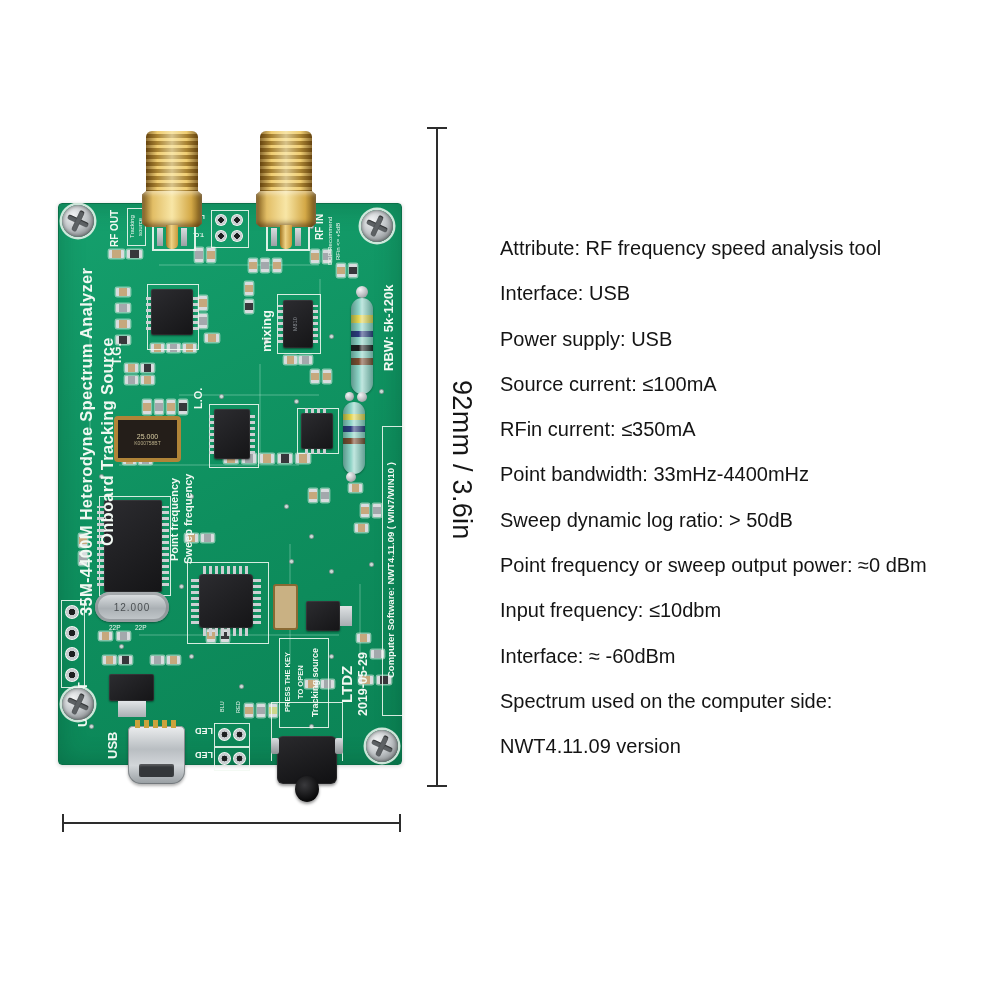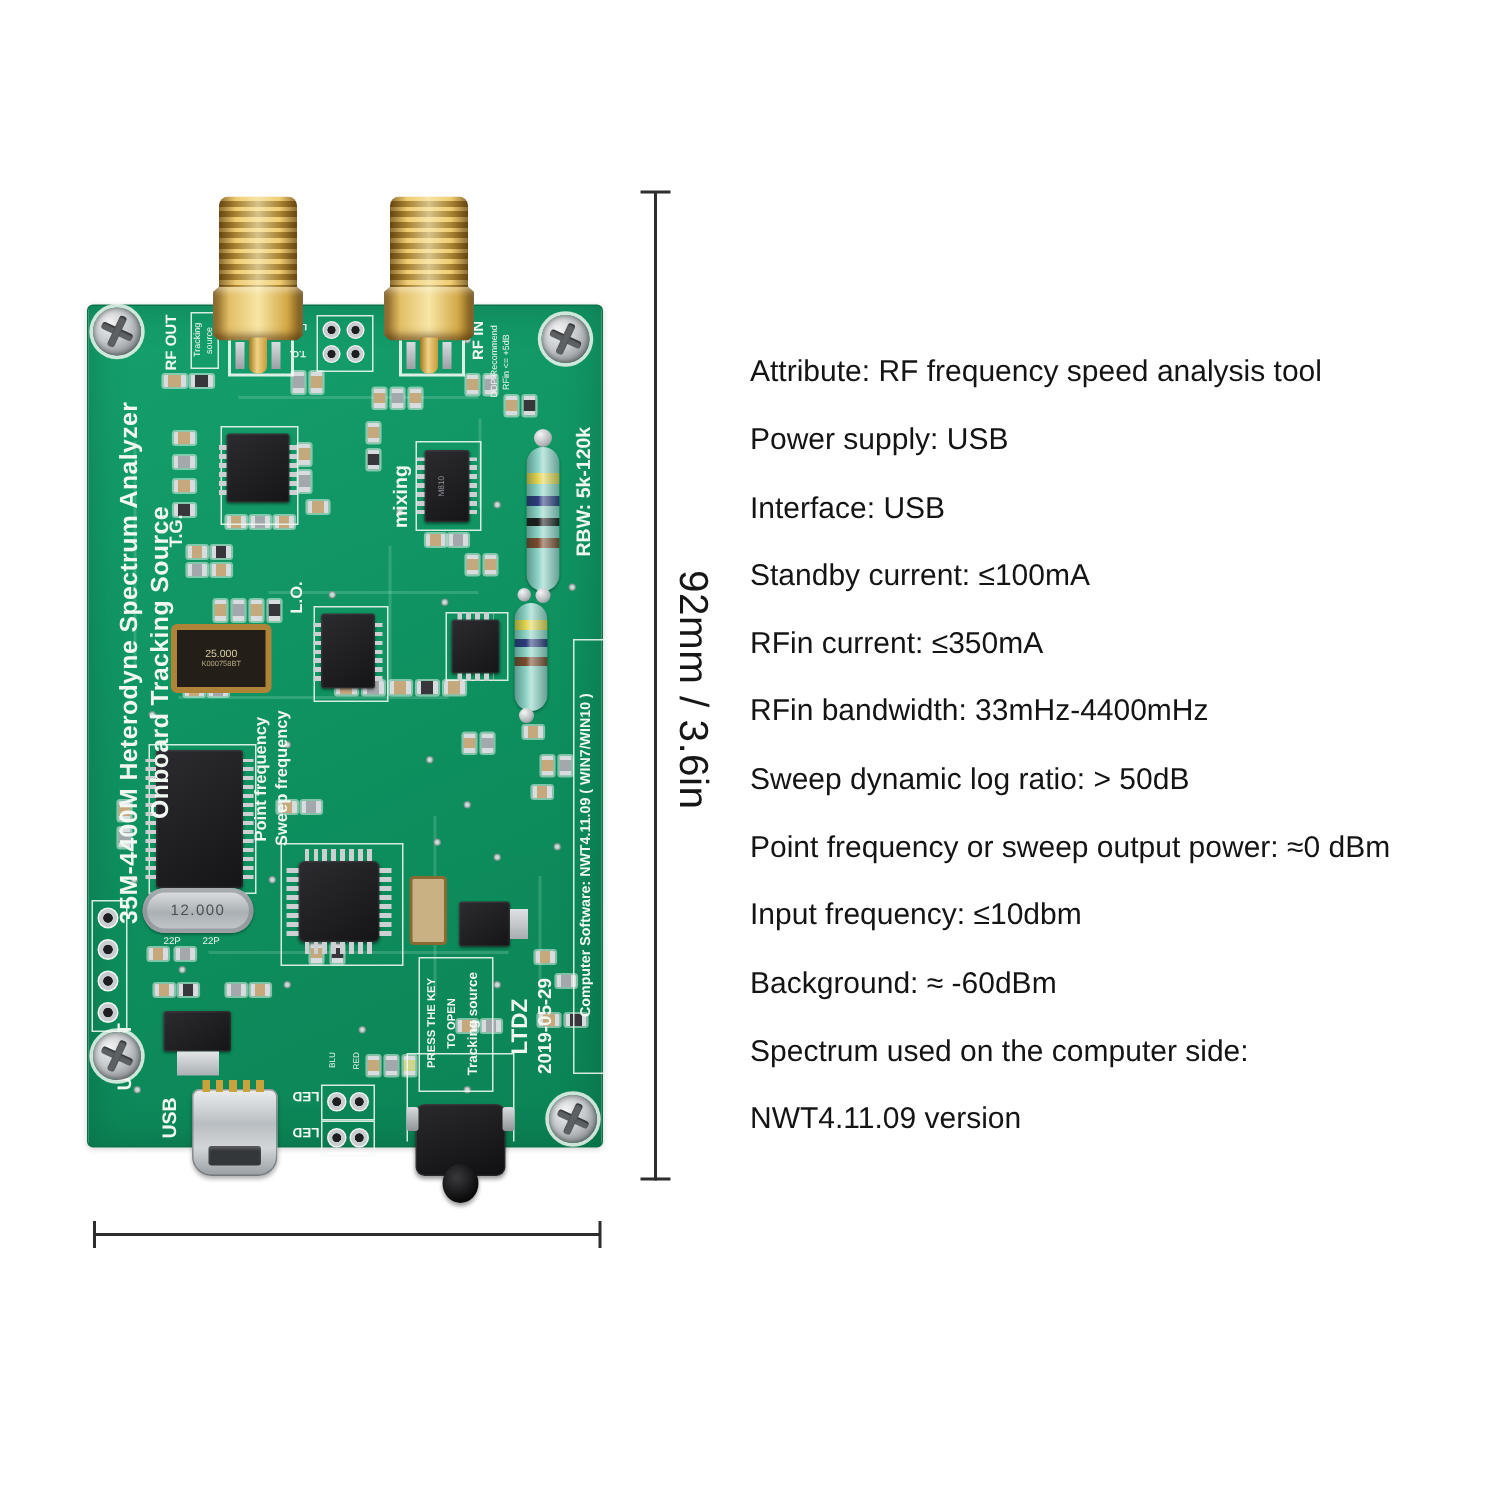--- a/index.html
+++ b/index.html
@@ -337,25 +337,25 @@
   <div class="dimline" style="left:427px;top:127px;width:20px;height:2px;"></div>
   <div class="dimline" style="left:427px;top:785px;width:20px;height:2px;"></div>
   <div class="dimlabel vtext-cw" style="left:446px;top:300px;height:320px;text-align:center;">92mm / 3.6in</div>
 
   <div class="dimline" style="left:63px;top:822px;width:337px;height:2px;"></div>
   <div class="dimline" style="left:62px;top:814px;width:2px;height:18px;"></div>
   <div class="dimline" style="left:399px;top:814px;width:2px;height:18px;"></div>
 
   <div class="abs" style="left:500px;top:226px;width:490px;">
     <div class="spec-line">Attribute: RF frequency speed analysis tool</div>
+    <div class="spec-line">Interface: USB</div>
     <div class="spec-line">Power supply: USB</div>
-    <div class="spec-line">Interface: USB</div>
-    <div class="spec-line">Standby current: ≤100mA</div>
+    <div class="spec-line">Source current: ≤100mA</div>
     <div class="spec-line">RFin current: ≤350mA</div>
-    <div class="spec-line">RFin bandwidth: 33mHz-4400mHz</div>
+    <div class="spec-line">Point bandwidth: 33mHz-4400mHz</div>
     <div class="spec-line">Sweep dynamic log ratio: &gt; 50dB</div>
     <div class="spec-line">Point frequency or sweep output power: ≈0 dBm</div>
     <div class="spec-line">Input frequency: ≤10dbm</div>
-    <div class="spec-line">Background: ≈ -60dBm</div>
+    <div class="spec-line">Interface: ≈ -60dBm</div>
     <div class="spec-line">Spectrum used on the computer side:</div>
     <div class="spec-line">NWT4.11.09 version</div>
   </div>
 </div>
 
 </body></html>

